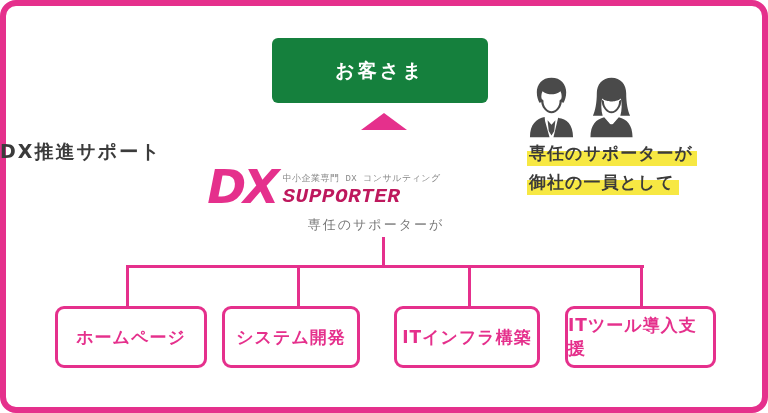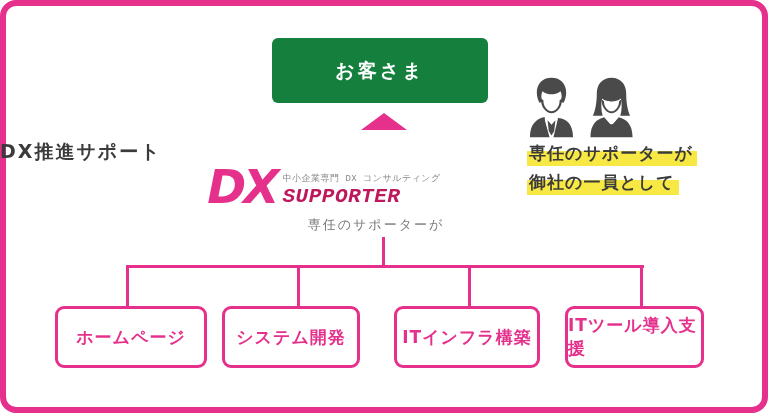--- a/index.html
+++ b/index.html
@@ -66,21 +66,21 @@
   
   .service-box {
     position:absolute; top:306px; height:62px;
     border:3px solid #e5308c; border-radius:9px; background:#fff;
     display:flex; align-items:center; justify-content:center;
     color:#e5308c; font-size:17px; font-weight:bold; letter-spacing:1px;
   }
   .sb-1 { left:55px;  width:152px; }
   .sb-2 { left:222px; width:138px; }
   .sb-3 { left:394px; width:146px; }
-  .sb-4 { left:565px; width:139px; }
+  .sb-4 { left:565px; width:151px; }
   
   .people { position:absolute; left:528px; top:76px; display:flex; gap:13px; }
   .people svg { display:block; }
   .messages { position:absolute; left:527px; top:142px; }
   .msg-line { margin-bottom:6px; font-size:17px; font-weight:bold; color:#3b3b3b; letter-spacing:1px; }
   .msg-line span {
     background:linear-gradient(to bottom, transparent 42%, #f7e843 42%);
     padding:2px 4px 3px 2px;
   }
 </style>

